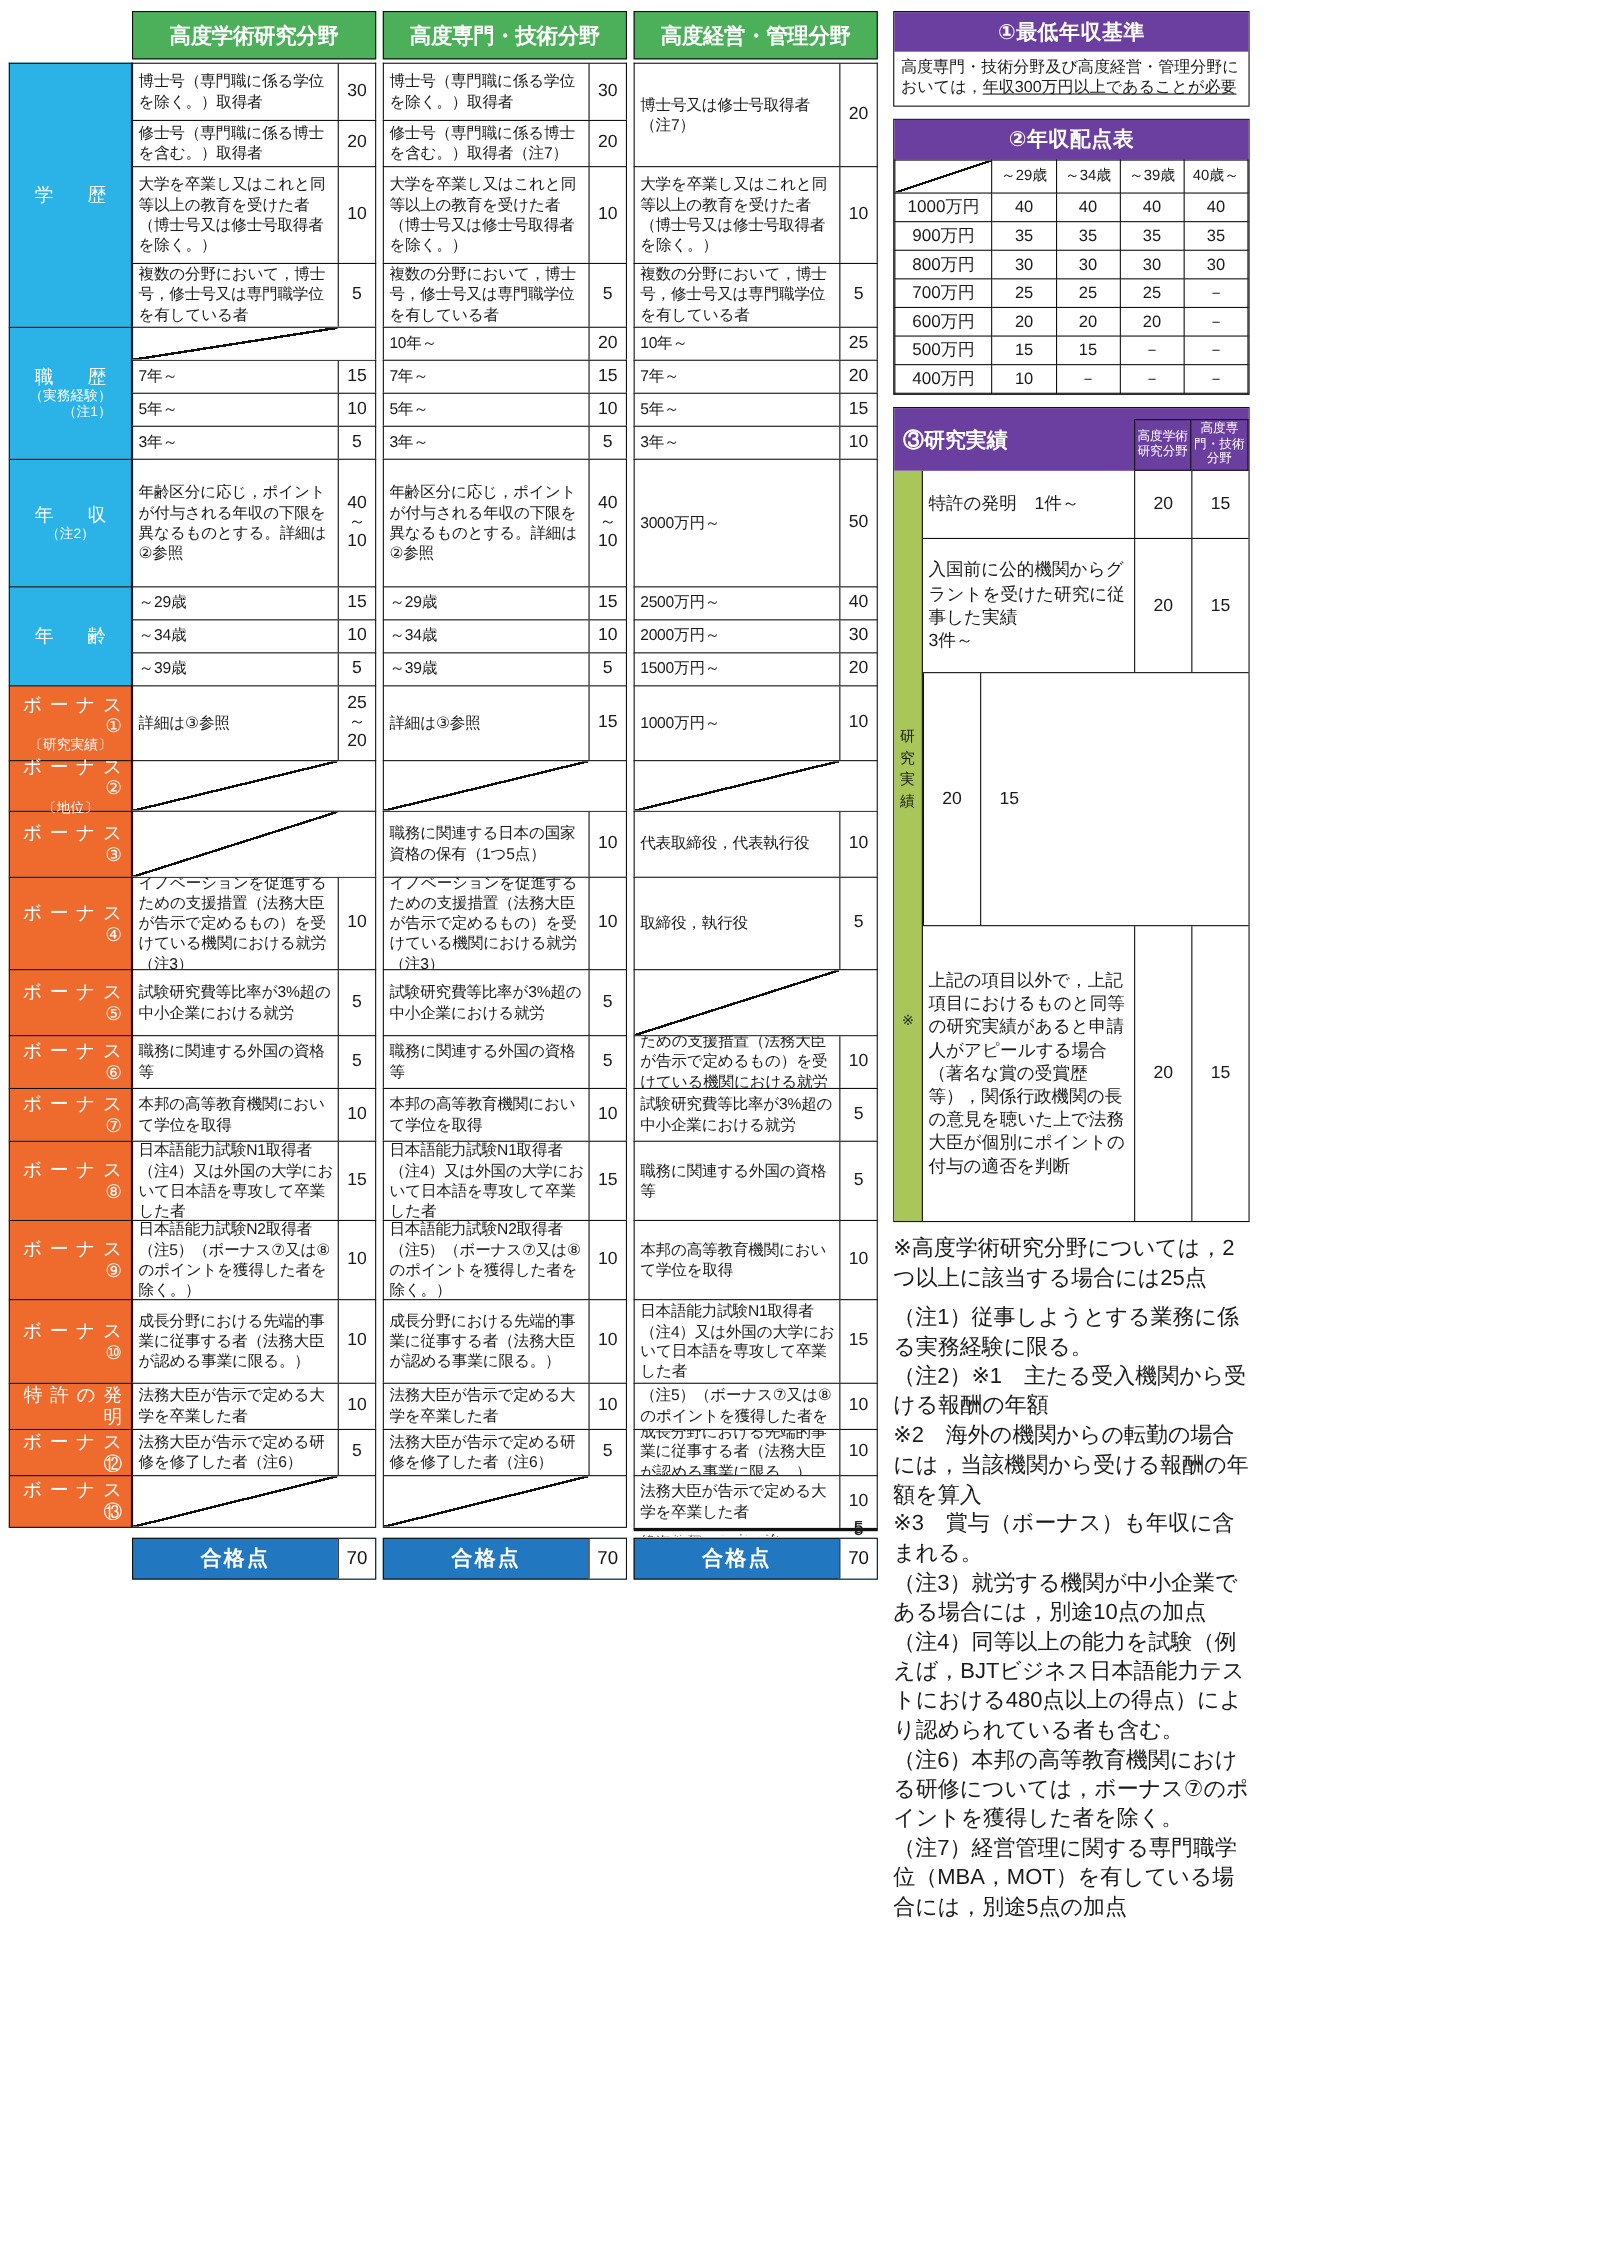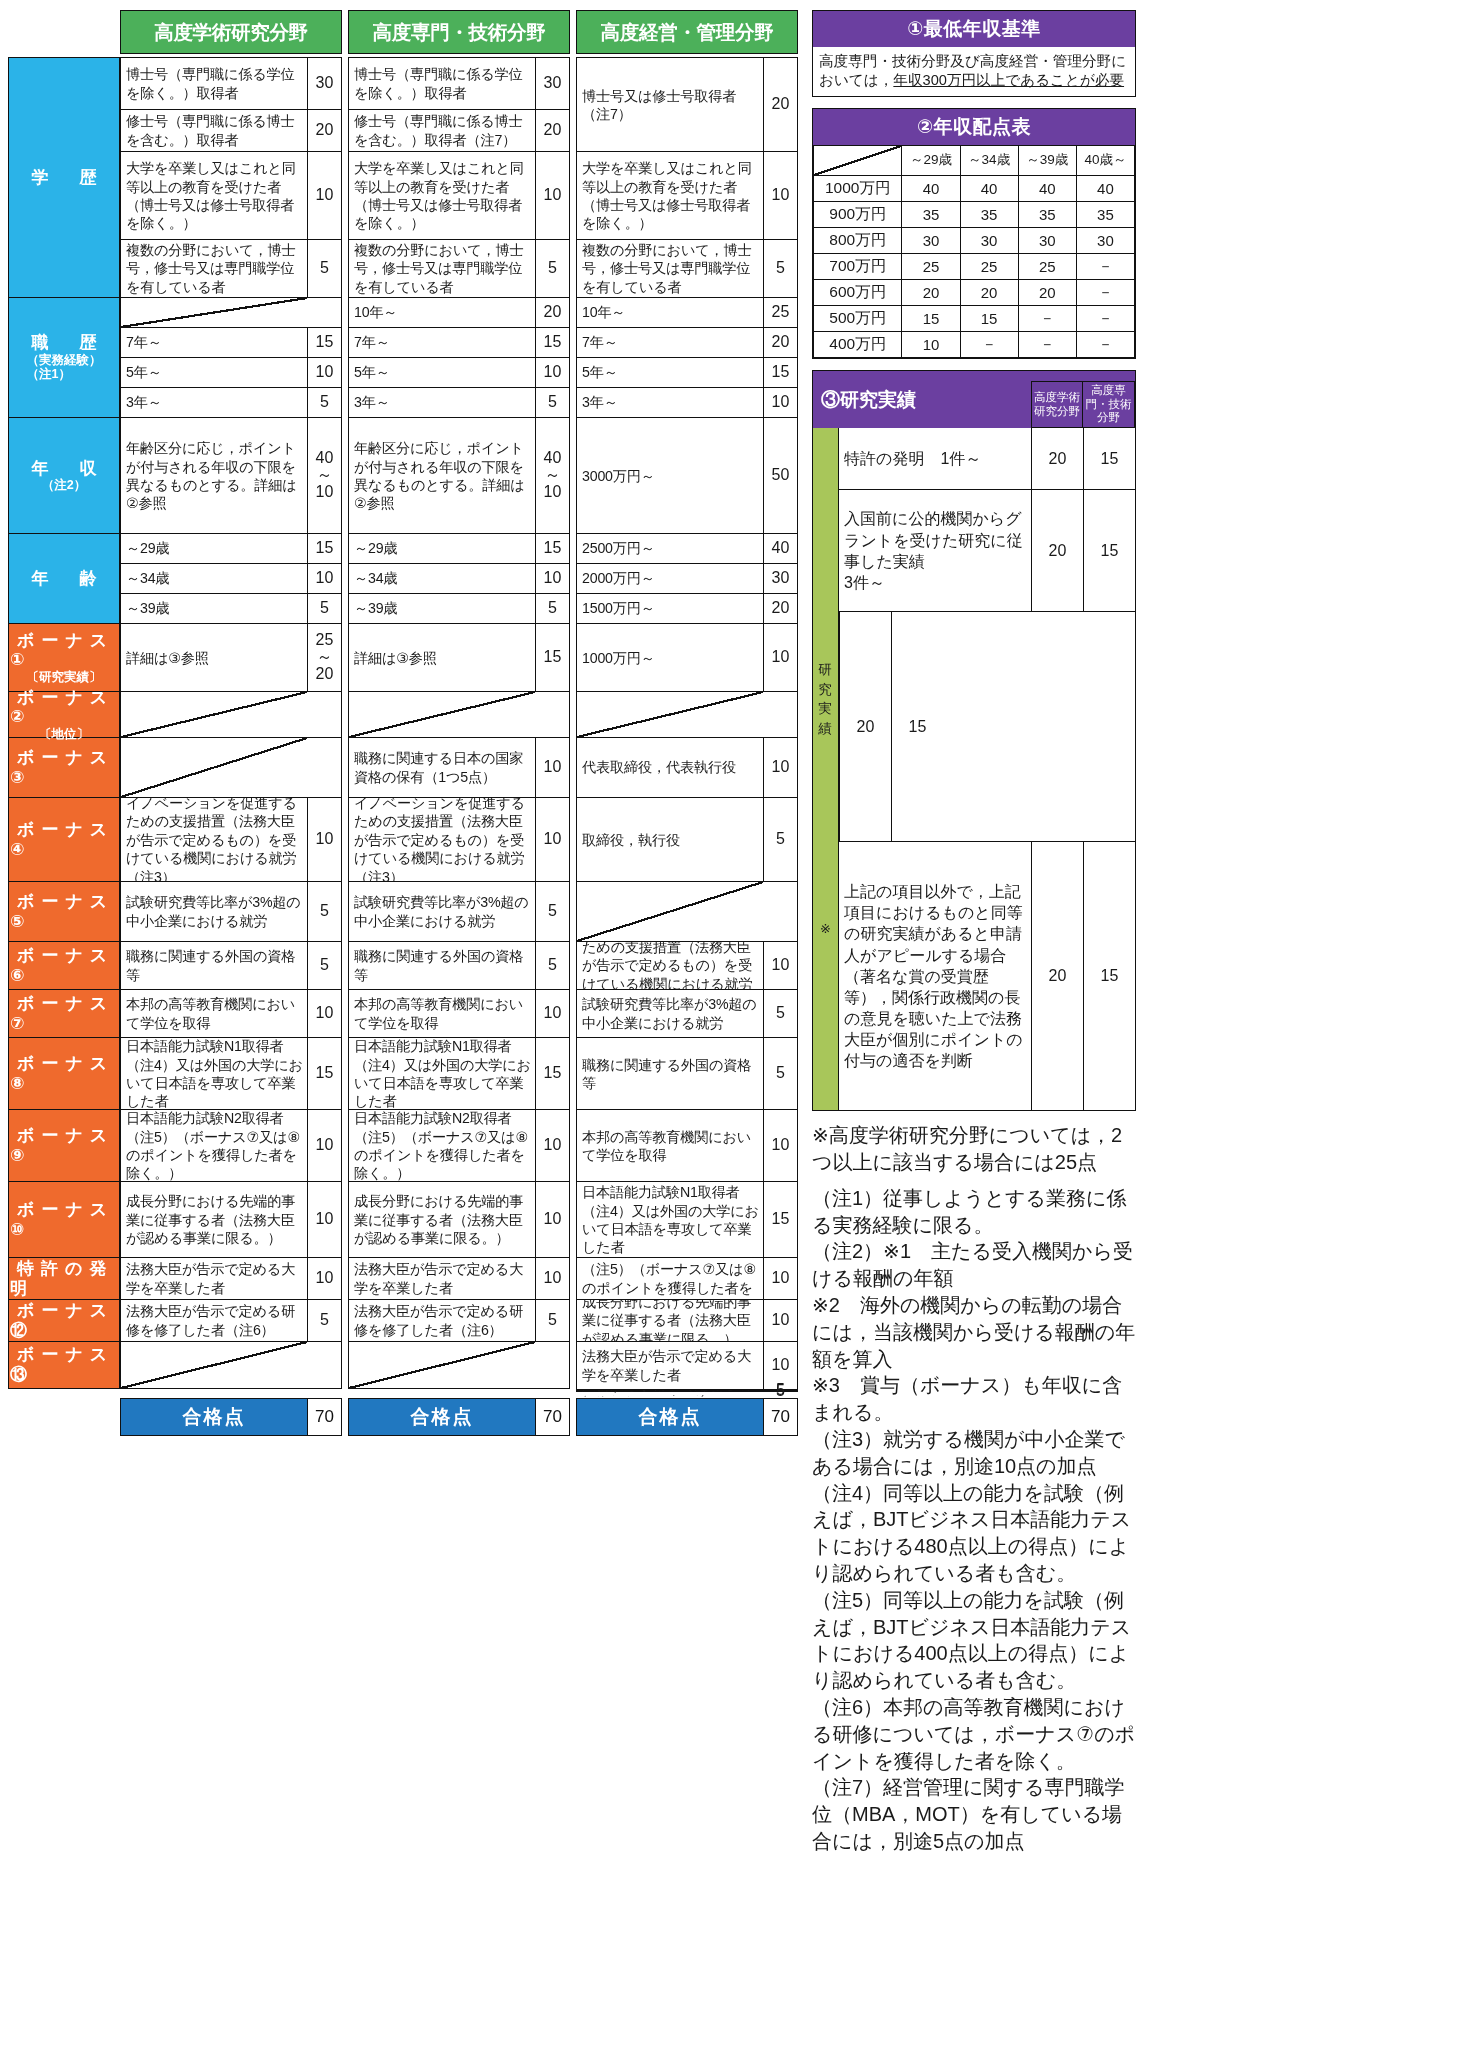--- a/index.html
+++ b/index.html
@@ -22,23 +22,23 @@
     flex:0 0 222px; width:222px; margin-right:6px;
     background:#4cb05a; color:#fff;
     display:flex; align-items:center; justify-content:center;
     font-size:19.5px; font-weight:bold; letter-spacing:-0.3px;
     border:1.6px solid #111;
   }
   .gridbody { display:flex; }
   .catcol { width:112px; flex:0 0 112px; }
   .cat {
     border:1.6px solid #111; border-bottom:none;
-    color:#fff; text-align:left;
+    color:#fff; text-align:right;
     display:flex; flex-direction:column; align-items:center; justify-content:center;
-    font-weight:bold; line-height:1.15; padding:1px;
+    font-weight:normal; line-height:1.15; padding:1px;
   }
   .cat:last-child { border-bottom:1.6px solid #111; }
   .cat .c1 { font-size:17px; letter-spacing:7px; text-indent:7px; }
   .cat .c2 { font-size:12.5px; letter-spacing:0; }
   .cat.blue { background:#2bb3e8; }
   .cat.orange { background:#ef6a2d; }
 
   .fieldcol { width:222px; flex:0 0 222px; margin-right:6px; }
   .frow { display:flex; border:1.6px solid #111; border-bottom:none; background:#fff; }
   .fieldcol .frow:last-child { border-bottom:1.6px solid #111; }
@@ -655,20 +655,19 @@
       </div>
 
       <div class="notes" id="notes">
           <p>※高度学術研究分野については，2つ以上に該当する場合には25点</p>
           <p class="gap">（注1）従事しようとする業務に係る実務経験に限る。</p>
           <p>（注2）※1　主たる受入機関から受ける報酬の年額</p>
           <p>※2　海外の機関からの転勤の場合には，当該機関から受ける報酬の年額を算入</p>
           <p>※3　賞与（ボーナス）も年収に含まれる。</p>
           <p>（注3）就労する機関が中小企業である場合には，別途10点の加点</p>
           <p>（注4）同等以上の能力を試験（例えば，BJTビジネス日本語能力テストにおける480点以上の得点）により認められている者も含む。</p>
-          <p>（注5）同等以上の能力を試験（例えば，BJTビジネス日本語能力テストにおける400点以上の得点）により認められている者も含む。</p>
           <p>（注6）本邦の高等教育機関における研修については，ボーナス⑦のポイントを獲得した者を除く。</p>
           <p>（注7）経営管理に関する専門職学位（MBA，MOT）を有している場合には，別途5点の加点</p>
         </div>
     </div>
 
   </div>
 </div>
 
 </body></html>

